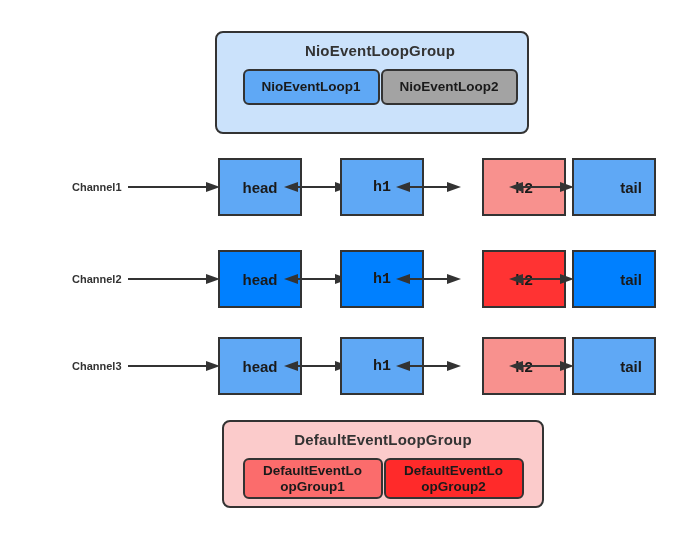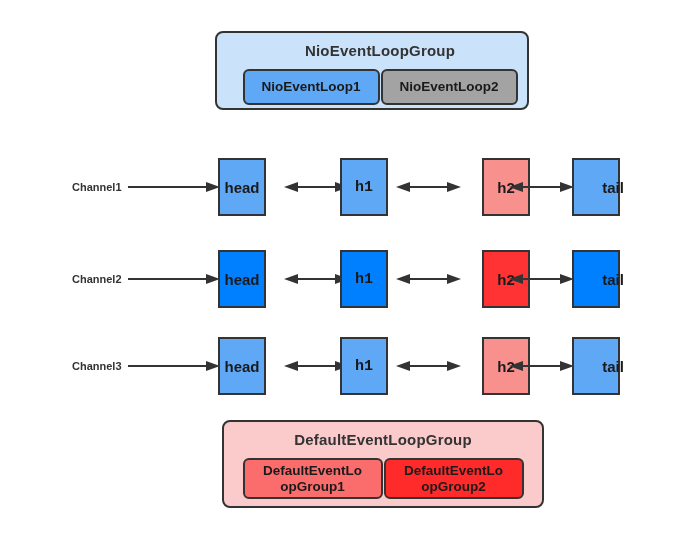--- a/index.html
+++ b/index.html
@@ -23,21 +23,21 @@
     border: 2px solid #333333;
     border-radius: 8px;
     display: flex;
     flex-direction: column;
     align-items: center;
   }
   .group-panel.nio {
     left: 215px;
     top: 31px;
     width: 314px;
-    height: 79px;
+    height: 103px;
     background: #cbe2fb;
     padding-left: 16px;
   }
   .group-panel.def {
     left: 222px;
     top: 420px;
     width: 322px;
     height: 88px;
     background: #fbcbcb;
   }
@@ -93,21 +93,21 @@
     transform: translateY(-50%);
     font-size: 11px;
     font-weight: bold;
     color: #333333;
     white-space: nowrap;
   }
 
   .node-box {
     position: absolute;
     top: 0;
-    width: 48px;
+    width: 84px;
     height: 58px;
     box-sizing: border-box;
     border: 2px solid #333333;
     display: flex;
     align-items: center;
     justify-content: center;
     font-size: 15px;
     font-weight: bold;
     color: #1a1a1a;
   }

